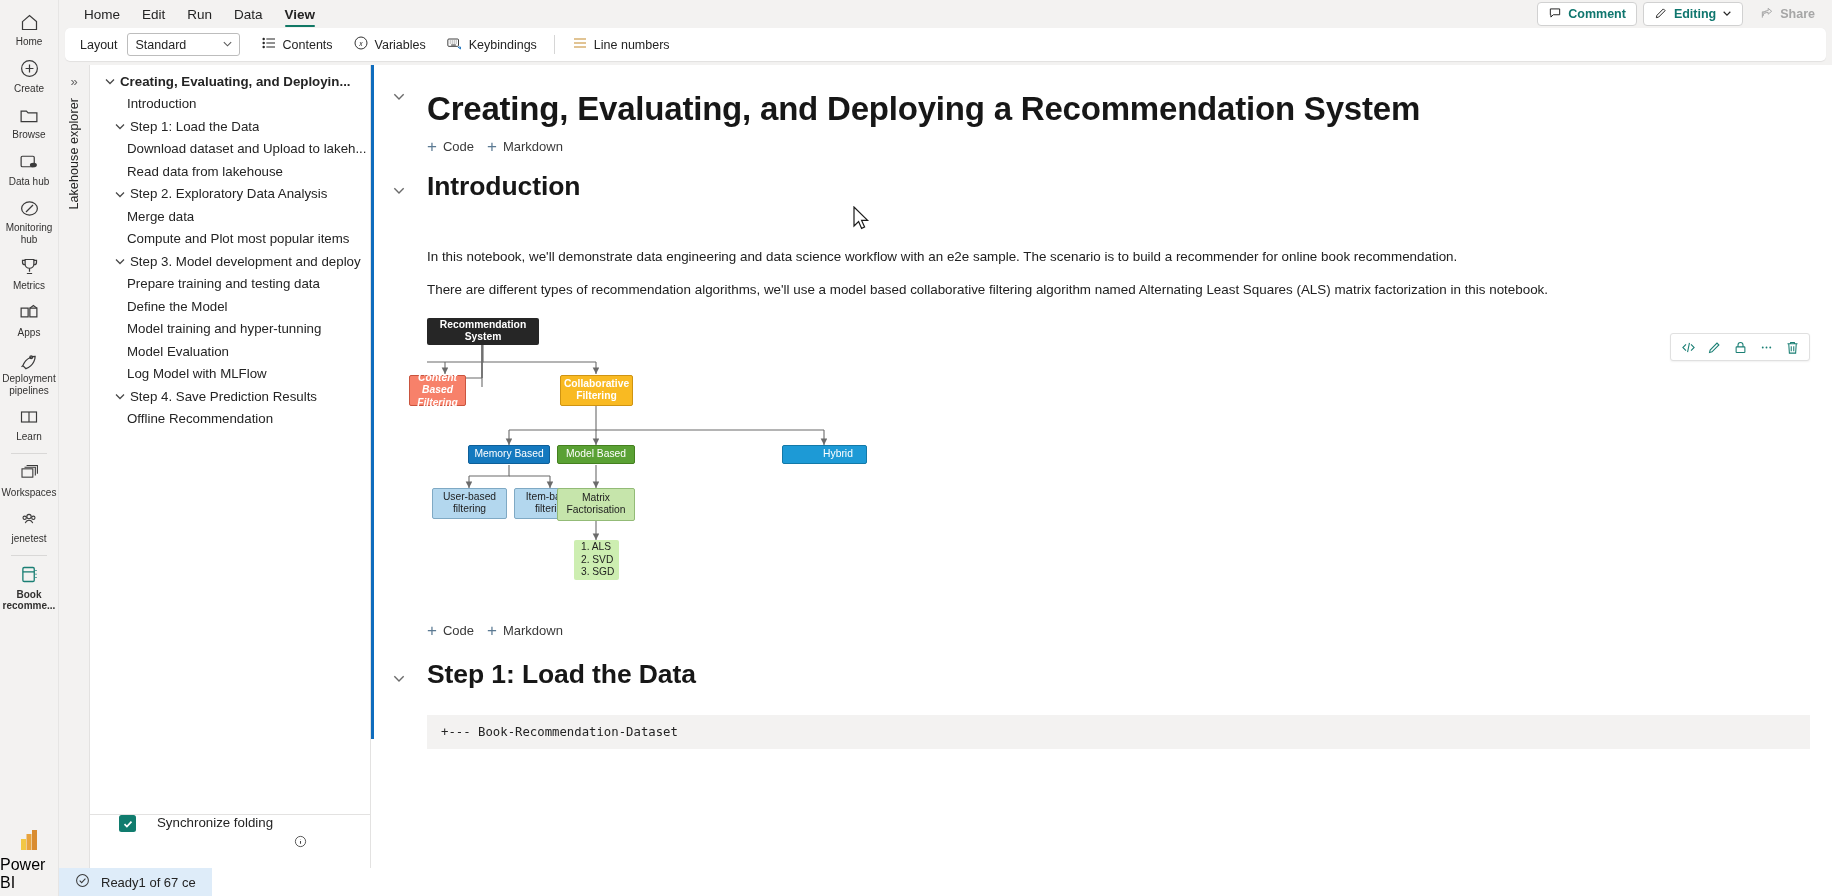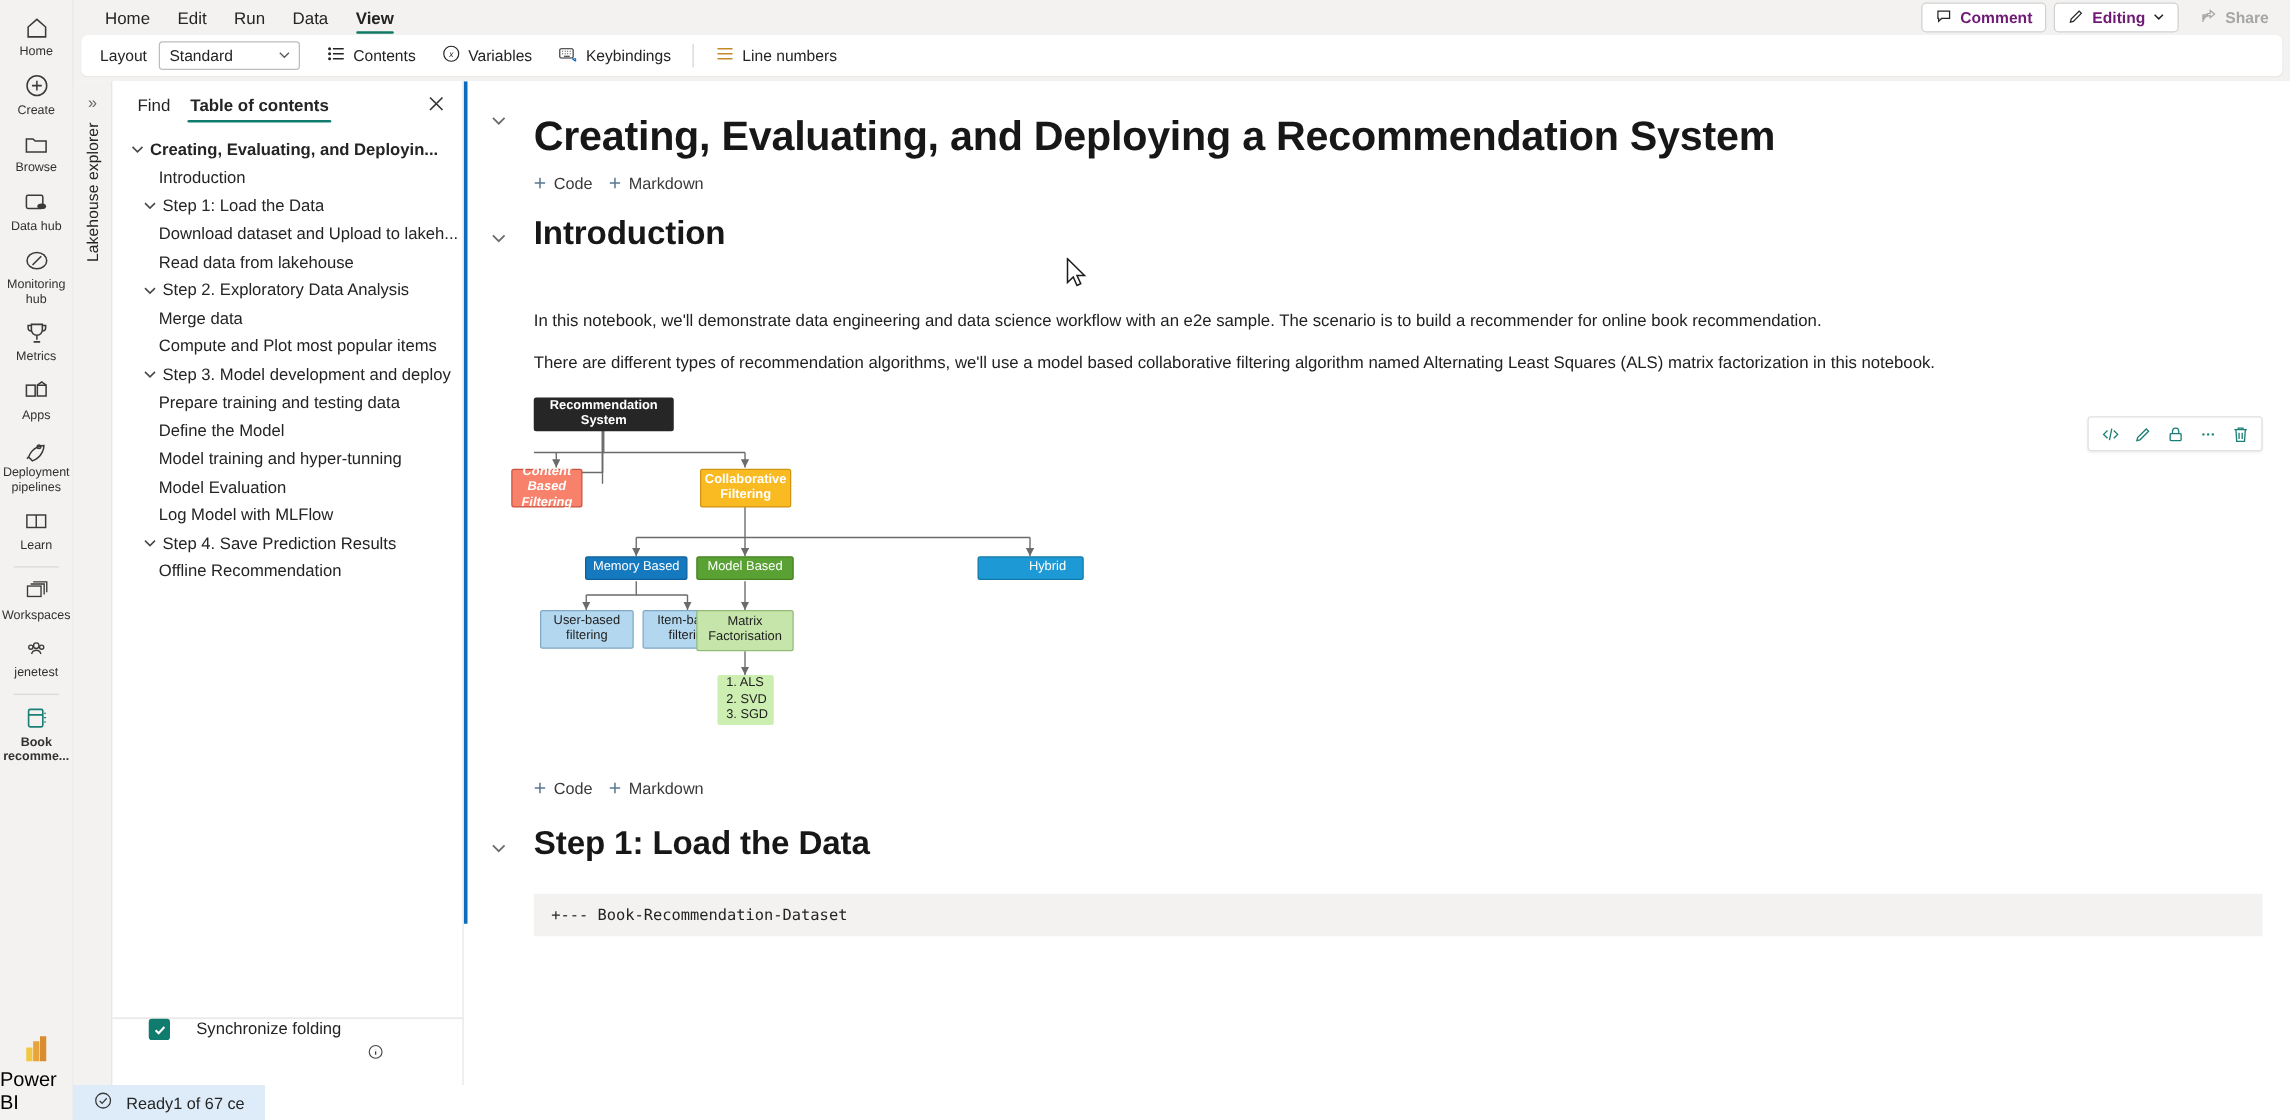--- a/index.html
+++ b/index.html
@@ -47,21 +47,21 @@
   }
   .menu-tab.selected { font-weight: bold; }
   .menu-tab.selected::after {
     content: ""; position: absolute; left: 11px; right: 11px; bottom: 1px;
     height: 2px; background: #117865; border-radius: 1px;
   }
   .ribbon-right { position: absolute; right: 6px; top: 2px; display: flex; align-items: center; gap: 6px; }
   .rbtn {
     height: 24px; border: 1px solid #d1d1d1; background: #ffffff; border-radius: 4px;
     display: flex; align-items: center; gap: 6px; padding: 0 10px;
-    font-size: 12.5px; font-weight: bold; color: #701a75; cursor: pointer; white-space: nowrap;
+    font-size: 12.5px; font-weight: bold; color: #0f766e; cursor: pointer; white-space: nowrap;
   }
   .rbtn.ghost { border-color: transparent; background: transparent; color: #a6a6a6; }
 
   
   .cmdbar-wrap { background:#f3f2f1; padding: 0 6px 4px 6px; }
   .cmdbar {
     height: 33px; background: #ffffff; border-radius: 5px;
     display: flex; align-items: center; padding: 0 8px; gap: 2px;
     box-shadow: 0 0.3px 0.9px rgba(0,0,0,.07);
   }
@@ -439,29 +439,20 @@
     </div>
 
     <div class="body">
 
       <div class="lh-strip">
         <span class="lh-chev">»</span>
         <span class="lh-vtext">Lakehouse explorer</span>
       </div>
 
       <div class="toc">
-        <div class="toc-head">
-          <div class="toc-tab">Find</div>
-          <div class="toc-tab selected">Table of contents</div>
-          <span class="toc-close">
-            <svg width="14" height="14" viewBox="0 0 14 14" fill="none" stroke="#333" stroke-width="1.3">
-                <path d="M2 2l10 10M12 2L2 12"></path>
-              </svg>
-          </span>
-        </div>
 
         <div class="toc-list">
           <div class="toc-row lvl0">
             <span class="toc-chev">
                 <svg width="12" height="12" viewBox="0 0 12 12" fill="none" stroke="#484848" stroke-width="1.25">
                   <path d="M2 4.5L6 8.5 10 4.5"></path>
                 </svg>
               </span>
             <span class="toc-text">Creating, Evaluating, and Deployin...</span>
           </div>

